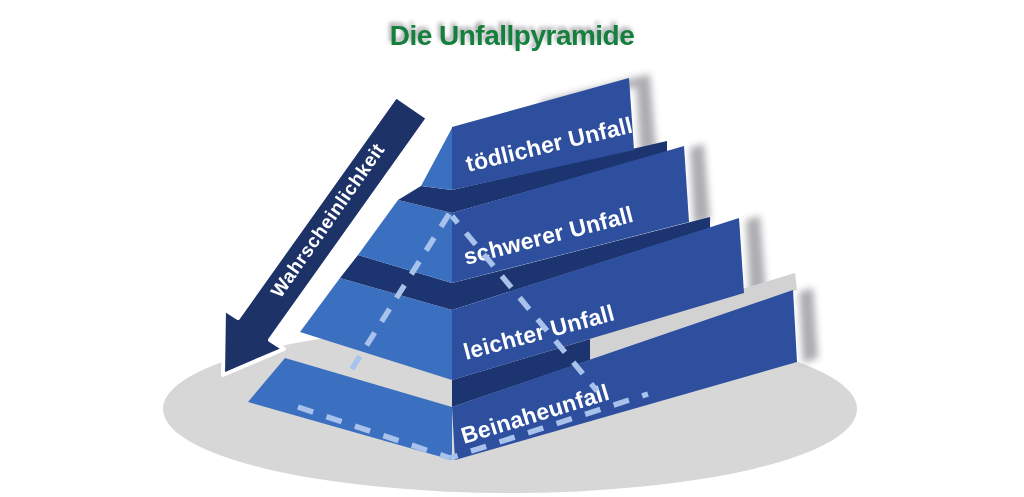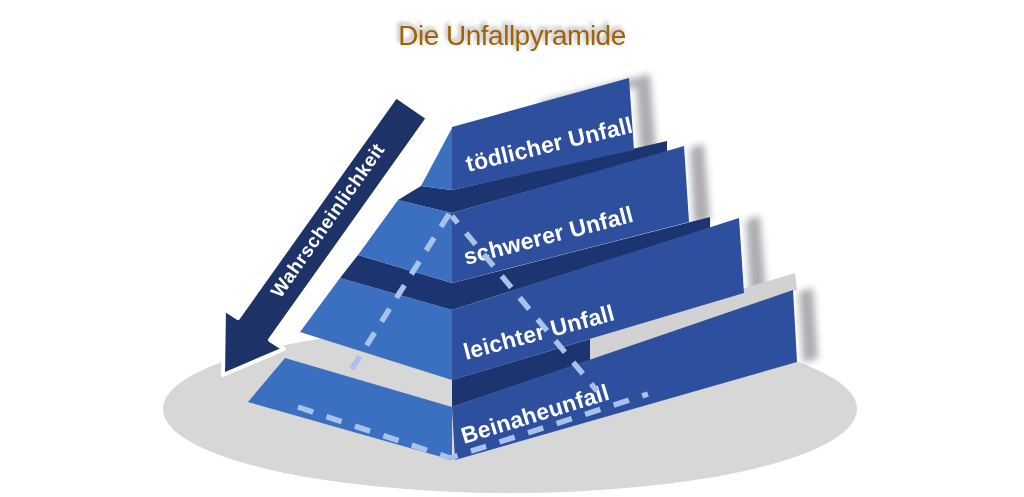--- a/index.html
+++ b/index.html
@@ -2,21 +2,21 @@
 <html><head>
 <meta charset="utf-8">
 <style>
   html,body{margin:0;padding:0;background:#fff;}
   .stage{
     position:relative;width:1024px;height:497px;background:#ffffff;
     font-family:"Liberation Sans", sans-serif;overflow:hidden;
   }
   .title{
     position:absolute;left:0;top:20px;width:1024px;text-align:center;
-    font-size:28px;font-weight:normal;letter-spacing:-0.5px;color:#a16207;
+    font-size:28px;font-weight:bold;letter-spacing:-0.5px;color:#15803d;
     text-shadow:-2px -3px 4px rgba(40,40,55,0.45);
   }
   svg{position:absolute;left:0;top:0;}
   .band-label{font-weight:bold;font-size:23px;fill:#ffffff;letter-spacing:0.2px;}
   .arrow-label{font-weight:bold;font-size:19px;fill:#ffffff;letter-spacing:0.6px;}
 </style>
 </head>
 <body>
 
 <div class="stage">

